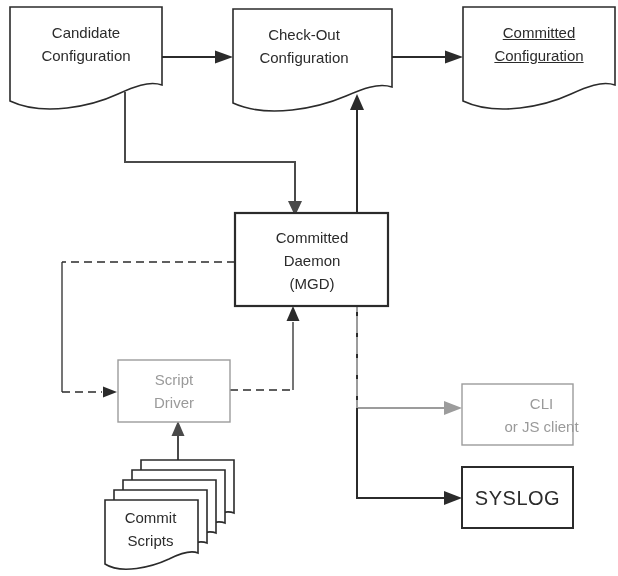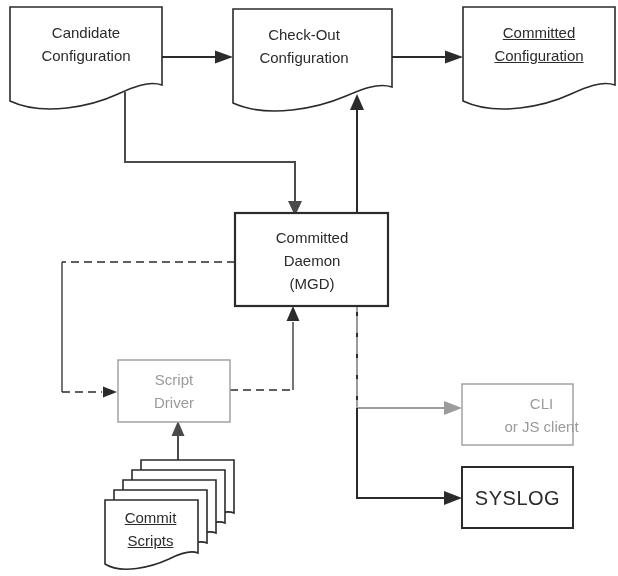--- a/index.html
+++ b/index.html
@@ -125,16 +125,16 @@
 (MGD)</div>
 
   <div class="lbl gray" style="left:120px; top:369px; width:108px; height:44px;">Script
 Driver</div>
 
   <div class="lbl gray" style="left:464px; top:392px; width:107px; height:46px;margin-left:24px;">CLI
 or JS client</div>
 
   <div class="lbl caps" style="left:464px; top:487px; width:107px; height:22px;">SYSLOG</div>
 
-  <div class="lbl" style="left:106px; top:507px; width:89px; height:44px;text-decoration:underline;">Commit
+  <div class="lbl" style="left:106px; top:507px; width:89px; height:44px;">Commit
 Scripts</div>
 
 </div>
 
 </body></html>

